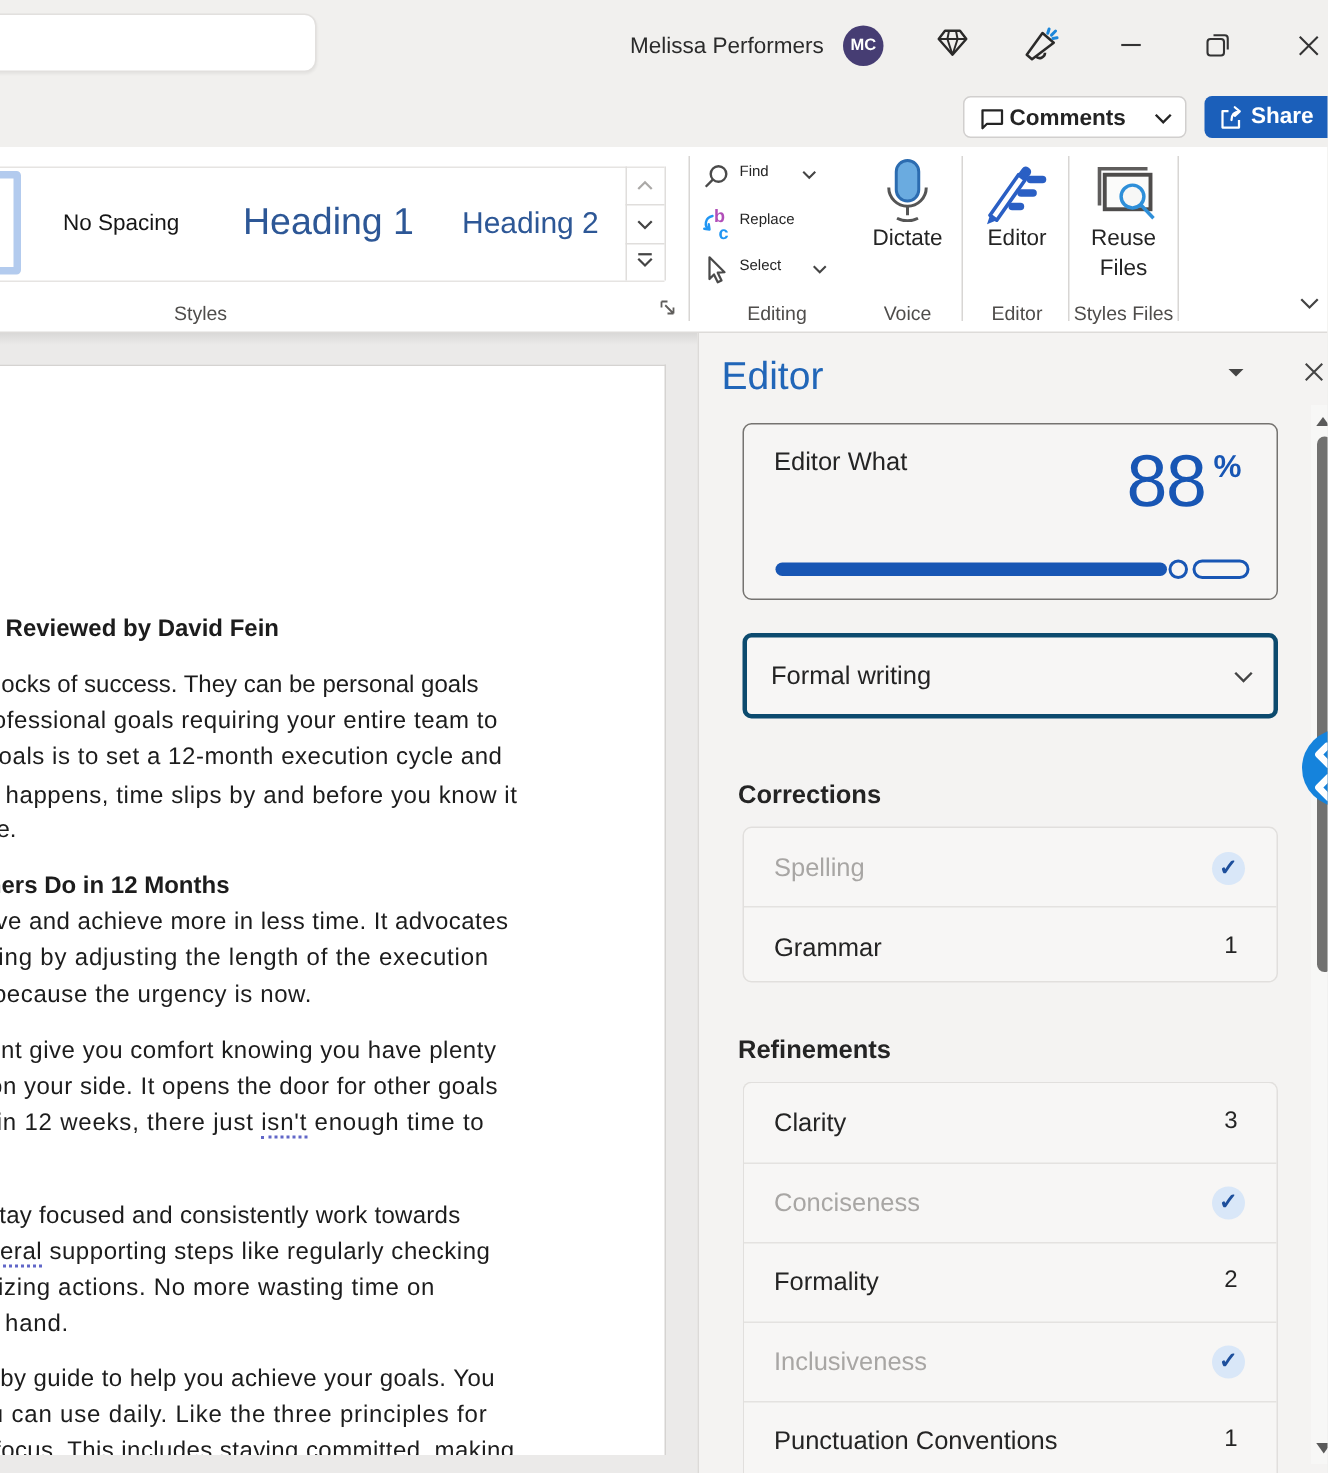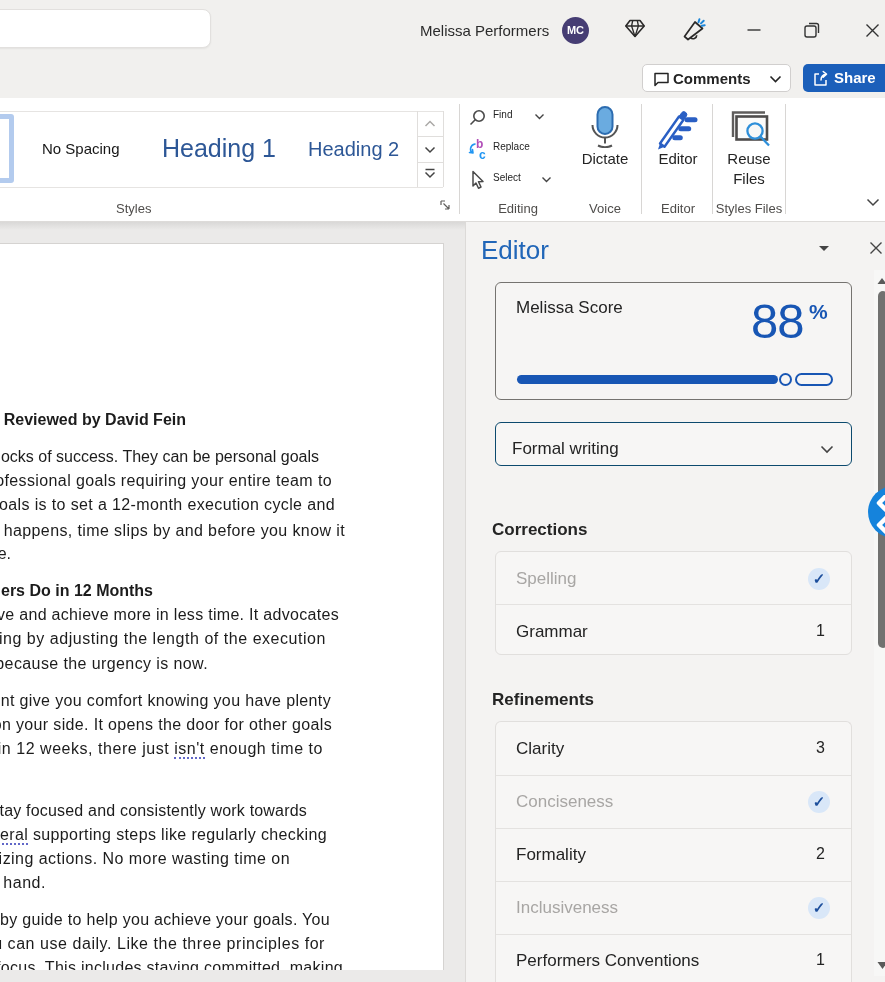--- a/index.html
+++ b/index.html
@@ -29,21 +29,21 @@
 #canvas{left:0;top:222px;width:465px;height:760px;background:#ebeae9}
 #page{position:absolute;left:0;top:21px;width:444px;height:727px;background:#fff;border-top:1px solid #d5d3d1;border-right:1px solid #d5d3d1;overflow:hidden}
 .dl{position:absolute;white-space:nowrap;font-size:16px;color:#1c1c1c;line-height:24px}
 .dl b{font-weight:bold}
 .sq{border-bottom:2px dotted #6167c8}
 
 #pane{left:465px;top:222px;width:420px;height:760px;background:#f4f3f2;border-left:1px solid #dcdad8}
 #panetitle{left:15px;top:13px;font-size:26px;color:#2166b8}
 .card{position:absolute;left:29px;width:357px;background:#f7f6f5;border:1px solid #e1dfdd;border-radius:6px}
 #scorecard{top:60px;height:118px;background:#f6f5f4;border:1px solid #757370}
-#formalcard{top:200px;height:44px;border:1px solid #0c4a6e}
+#formalcard{top:200px;height:57px;border:3px solid #0c4a6e}
 .secttl{position:absolute;left:26px;font-size:17px;font-weight:bold;color:#242424}
 .rowtxt{position:absolute;left:20px;font-size:17px;color:#242424}
 .rowtxt.done{color:#a8a6a4}
 .rownum{position:absolute;right:26px;font-size:16px;color:#242424}
 .chk{position:absolute;right:21px;width:22px;height:22px;border-radius:50%;background:#d9e7f8;color:#1d4f9c;font-size:15px;font-weight:bold;text-align:center;line-height:22px}
 .divline{position:absolute;left:0;width:100%;height:1px;background:#e4e2e0}
 
 #sbtrack{left:874px;top:270px;width:11px;height:706px;background:#f7f7f6}
 #sbthumb{left:878px;top:291px;width:10px;height:357px;background:#717170;border-radius:5px}
 #bluecircle{left:868px;top:486px;width:52px;height:52px;border-radius:50%;background:#1583dc}
@@ -209,21 +209,21 @@
 <div class="abs" id="pane">
   <div class="abs" id="panetitle">Editor</div>
   <svg class="abs" style="left:352px;top:23px" width="12" height="7" viewBox="0 0 12 7">
       <path d="M1 1 L6 6 L11 1 Z" fill="#444"></path>
     </svg>
   <svg class="abs" style="left:403px;top:19px" width="14" height="14" viewBox="0 0 14 14">
       <path d="M1.5 1.5 L12.5 12.5 M12.5 1.5 L1.5 12.5" stroke="#444" stroke-width="1.4"></path>
     </svg>
 
   <div class="card" id="scorecard">
-    <div class="rowtxt" style="top:15px">Melissa Score</div>
+    <div class="rowtxt" style="top:15px">Editor What</div>
     <div class="abs" style="left:255px;top:13px;font-size:49px;font-weight:normal;color:#1856b4;letter-spacing:-1px;line-height:50px">88</div>
     <div class="abs" style="left:313px;top:17px;font-size:21px;font-weight:bold;color:#1856b4">%</div>
     <div class="abs" style="left:21px;top:92px;width:261px;height:9px;border-radius:5px;background:#1856b4"></div>
     <div class="abs" style="left:283px;top:90px;width:13px;height:13px;border-radius:50%;border:2.5px solid #1856b4"></div>
     <div class="abs" style="left:299px;top:90px;width:38px;height:13px;border-radius:8px;border:2.5px solid #1856b4"></div>
   </div>
 
   <div class="card" id="formalcard">
     <div class="rowtxt" style="top:16px;left:16px">Formal writing</div>
     <svg class="abs" style="left:324px;top:22px" width="14" height="10" viewBox="0 0 14 10">
@@ -247,21 +247,21 @@
     <div class="divline" style="top:53px"></div>
     <div class="rowtxt done" style="top:70px">Conciseness</div>
     <div class="chk" style="top:69px">✓</div>
     <div class="divline" style="top:106px"></div>
     <div class="rowtxt" style="top:123px">Formality</div>
     <div class="rownum" style="top:123px">2</div>
     <div class="divline" style="top:159px"></div>
     <div class="rowtxt done" style="top:176px">Inclusiveness</div>
     <div class="chk" style="top:175px">✓</div>
     <div class="divline" style="top:212px"></div>
-    <div class="rowtxt" style="top:229px">Performers Conventions</div>
+    <div class="rowtxt" style="top:229px">Punctuation Conventions</div>
     <div class="rownum" style="top:229px">1</div>
   </div>
 </div>
 
 <div class="abs" id="sbtrack"></div>
 <svg class="abs" style="left:877px;top:277px" width="10" height="8" viewBox="0 0 10 8">
     <path d="M5 1 L9.5 7 H0.5 Z" fill="#5a5a5a"></path>
   </svg>
 <div class="abs" id="sbthumb"></div>
 <svg class="abs" style="left:877px;top:961px" width="11" height="9" viewBox="0 0 11 9">

